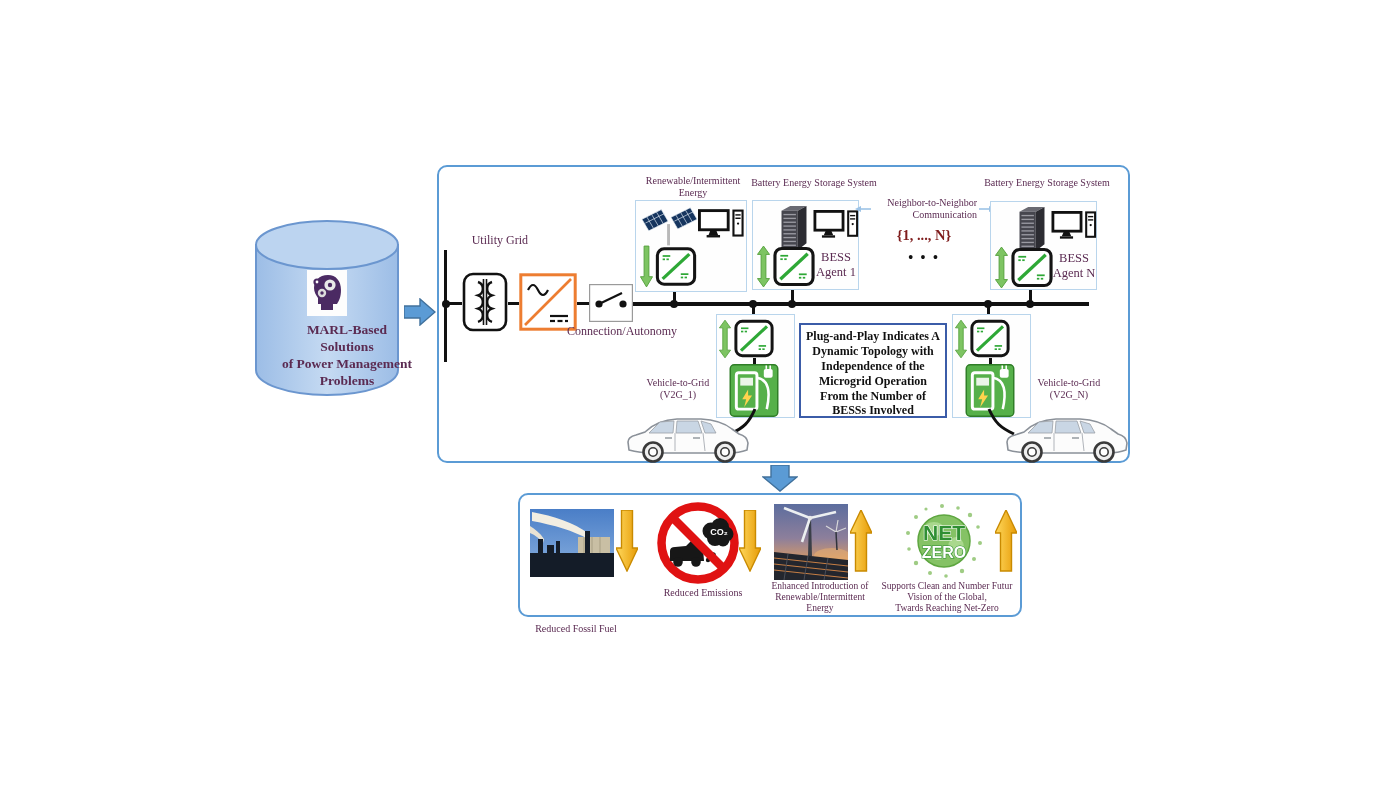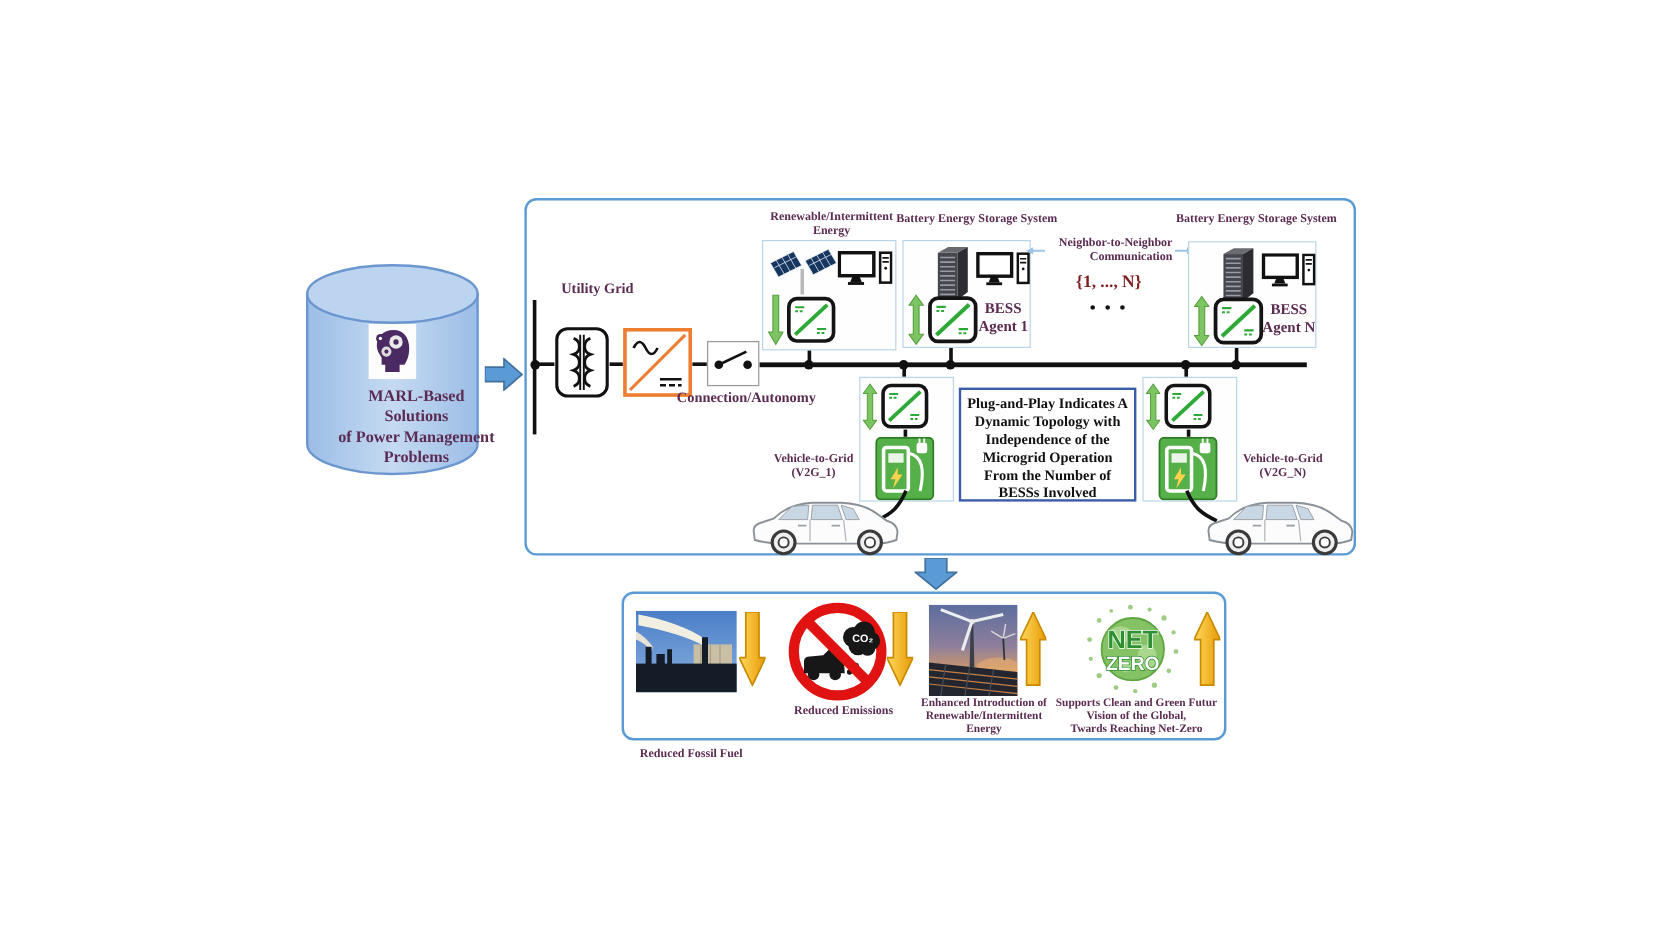--- a/index.html
+++ b/index.html
@@ -1,19 +1,19 @@
 <!DOCTYPE html>
 <html><head>
 <meta charset="utf-8">
 <style>
   html,body{margin:0;padding:0;background:#fff;}
   .canvas{position:relative;width:1378px;height:785px;background:#fff;overflow:hidden;
           font-family:"Liberation Serif",serif;}
   .abs{position:absolute;}
-  .lbl{position:absolute;font-weight:bold;color:#5b2b52;text-align:center;line-height:1.18;}
+  .lbl{position:absolute;font-weight:normal;color:#5b2b52;text-align:center;line-height:1.18;}
   .pre{white-space:pre-line;}
   .panel{position:absolute;background:#fff;border:2px solid #5b9bd5;border-radius:10px;box-sizing:border-box;}
   .subbox{position:absolute;background:#fefefe;border:1.5px solid #b9d5ec;box-sizing:border-box;}
   .wire{position:absolute;background:#111;}
   .dot{position:absolute;width:8px;height:8px;border-radius:50%;background:#111;}
   svg{display:block;}
   .plug{position:absolute;border:2px solid #3b5ca8;background:#fff;color:#111;font-weight:bold;
         font-size:12px;line-height:1.24;text-align:center;box-sizing:border-box;padding:4px 2px;}
   .cyl-text{position:absolute;font-weight:bold;color:#5b2b52;text-align:center;font-size:13.5px;line-height:1.25;margin-left:20px;}
   .set-lbl{position:absolute;font-weight:bold;color:#7f1d1d;text-align:center;}
@@ -472,18 +472,18 @@
       <ellipse cx="30" cy="26" rx="10" ry="7" fill="#a9d88d"></ellipse>
       <ellipse cx="52" cy="44" rx="8" ry="10" fill="#a9d88d"></ellipse>
       <ellipse cx="34" cy="52" rx="7" ry="5" fill="#a9d88d"></ellipse>
       <circle cx="40" cy="38" r="26" fill="none" stroke="#5ea640" stroke-width="1.5"></circle>
       <text x="40" y="37" text-anchor="middle" font-family="Liberation Sans, sans-serif" font-size="21" font-weight="bold" fill="#2f8f33" stroke="#ffffff" stroke-width="1.1" paint-order="stroke">NET</text>
       <text x="40" y="55" text-anchor="middle" font-family="Liberation Sans, sans-serif" font-size="16" font-weight="bold" fill="#ffffff" stroke="#2f8f33" stroke-width="1.2" paint-order="stroke">ZERO</text>
     </svg>
     <svg class="abs" style="left:475px;top:15px;" width="22" height="62" viewBox="0 0 22 62">
       <polygon points="11,0 22,23 16.5,23 16.5,61 5.5,61 5.5,23 0,23" fill="url(#goldg)" stroke="#c98a00" stroke-width="1.4"></polygon>
     </svg>
-    <div class="lbl pre" style="left:350px;top:86px;width:154px;font-size:9.5px;">Supports Clean and Green Futur
+    <div class="lbl pre" style="left:350px;top:86px;width:154px;font-size:9.5px;">Supports Clean and Number Futur
 Vision of the Global,
 Twards Reaching Net-Zero</div>
   </div>
 
 </div>
 
 </body></html>

